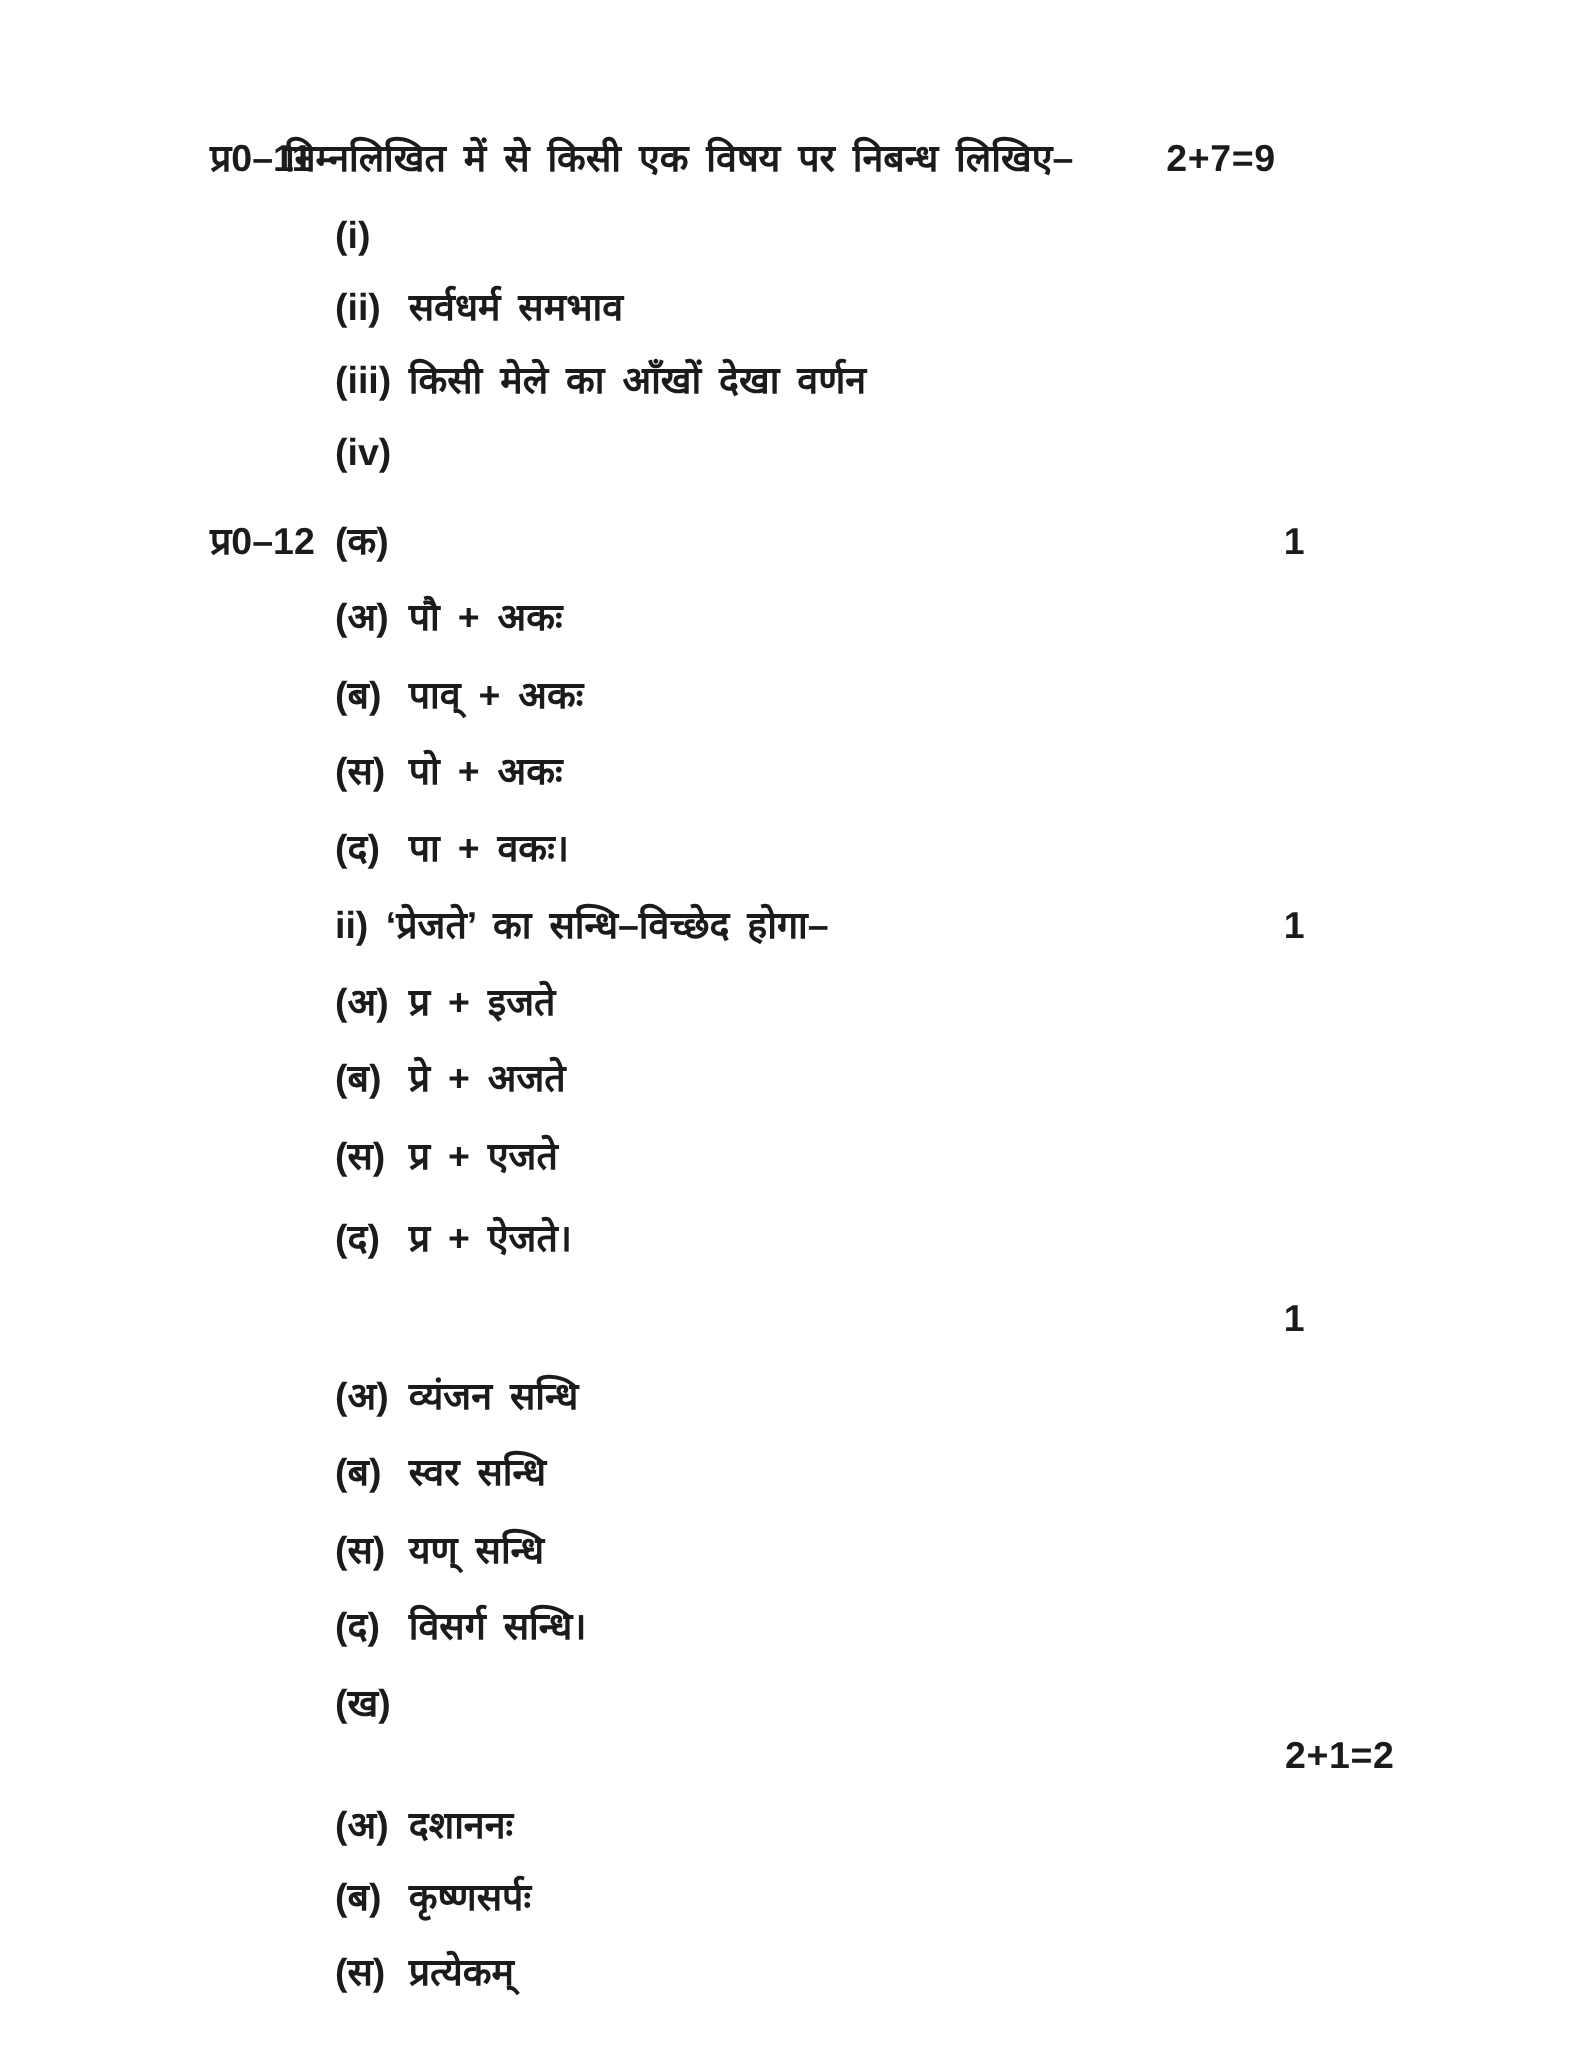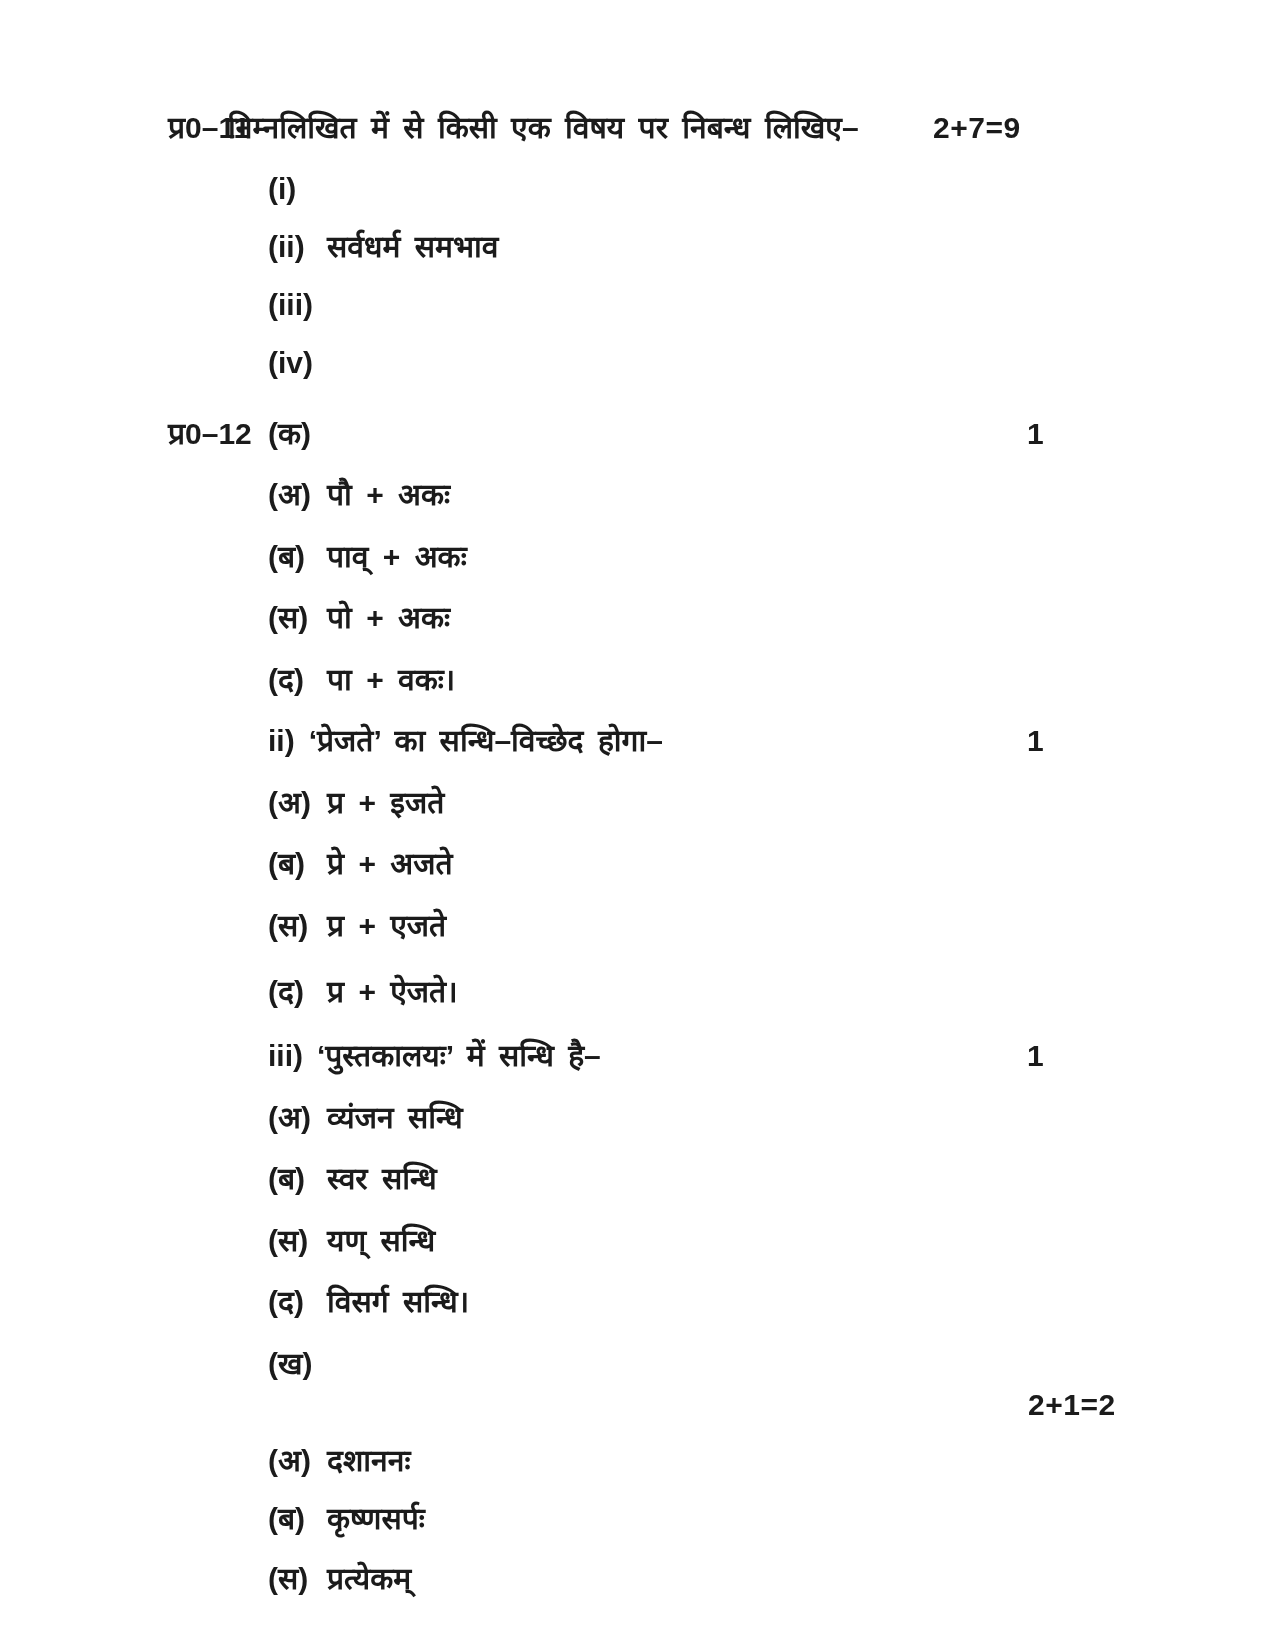--- a/index.html
+++ b/index.html
@@ -53,20 +53,21 @@
 
   <div class="line" style="top:167px">
     <span style="left:268px">(i)</span>
   </div>
   <div class="line" style="top:225px">
     <span style="left:268px">(ii)</span>
     <span style="left:327px">सर्वधर्म समभाव</span>
   </div>
   <div class="line" style="top:283px">
     <span style="left:268px">(iii)</span>
+    <span style="left:327px">किसी मेले का आँखों देखा वर्णन</span>
   </div>
   <div class="line" style="top:341px">
     <span style="left:268px">(iv)</span>
   </div>
 
   <div class="line" style="top:412px">
     <span style="left:168px">प्र0–12</span>
     <span style="left:268px">(क)</span>
     <span class="marks" style="left:1027px">1</span>
   </div>
@@ -104,21 +105,20 @@
   <div class="line" style="top:904px">
     <span style="left:268px">(स)</span>
     <span style="left:327px">प्र + एजते</span>
   </div>
   <div class="line" style="top:970px">
     <span style="left:268px">(द)</span>
     <span style="left:327px">प्र + ऐजते।</span>
   </div>
 
   <div class="line" style="top:1034px">
-    <span style="left:268px"><span class="subnum">iii)</span><span>‘पुस्तकालयः’ में सन्धि है–</span></span>
     <span class="marks" style="left:1027px">1</span>
   </div>
 
   <div class="line" style="top:1096px">
     <span style="left:268px">(अ)</span>
     <span style="left:327px">व्यंजन सन्धि</span>
   </div>
   <div class="line" style="top:1157px">
     <span style="left:268px">(ब)</span>
     <span style="left:327px">स्वर सन्धि</span>

